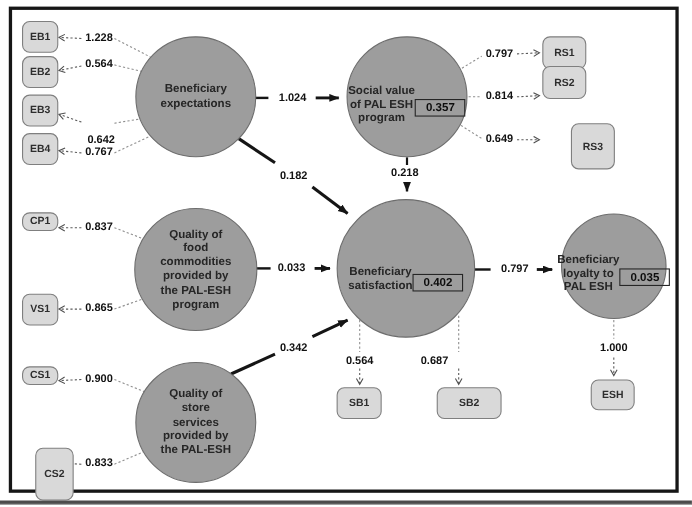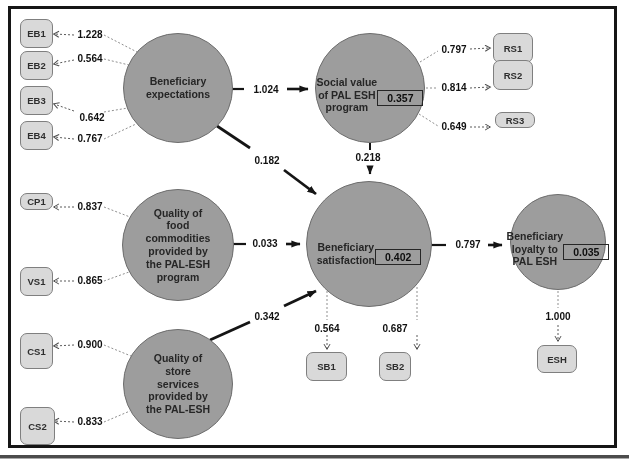--- a/index.html
+++ b/index.html
@@ -120,34 +120,34 @@
 PAL ESH</div>
   <div class="r2box">0.035</div>
 </div>
 
 <div class="ibox" style="left:20px;top:19px;width:33px;height:29px">EB1</div>
 <div class="ibox" style="left:20px;top:51px;width:33px;height:29px">EB2</div>
 <div class="ibox" style="left:20px;top:86px;width:33px;height:29px">EB3</div>
 <div class="ibox" style="left:20px;top:121px;width:33px;height:29px">EB4</div>
 <div class="ibox" style="left:20px;top:193px;width:33px;height:17px">CP1</div>
 <div class="ibox" style="left:20px;top:267px;width:33px;height:29px">VS1</div>
-<div class="ibox" style="left:20px;top:333px;width:33px;height:36px">CS1</div>
-<div class="ibox" style="left:20px;top:407px;width:35px;height:38px">CS2</div>
+<div class="ibox" style="left:20px;top:333px;width:33px;height:17px">CS1</div>
+<div class="ibox" style="left:32px;top:407px;width:35px;height:48px">CS2</div>
 
 <div class="ibox" style="left:493px;top:33px;width:40px;height:30px">RS1</div>
 <div class="ibox" style="left:493px;top:60px;width:40px;height:30px">RS2</div>
-<div class="ibox" style="left:495px;top:112px;width:40px;height:16px">RS3</div>
+<div class="ibox" style="left:519px;top:112px;width:40px;height:42px">RS3</div>
 
 <div class="ibox" style="left:306px;top:352px;width:41px;height:29px">SB1</div>
-<div class="ibox" style="left:379px;top:352px;width:32px;height:29px">SB2</div>
+<div class="ibox" style="left:397px;top:352px;width:59px;height:29px">SB2</div>
 <div class="ibox" style="left:537px;top:345px;width:40px;height:28px">ESH</div>
 
 <div class="num" style="left:74px;top:29px">1.228</div>
 <div class="num" style="left:74px;top:53px">0.564</div>
-<div class="num" style="left:76px;top:112px">0.642</div>
+<div class="num" style="left:76px;top:122px">0.642</div>
 <div class="num" style="left:74px;top:133px">0.767</div>
 <div class="num" style="left:74px;top:201px">0.837</div>
 <div class="num" style="left:74px;top:275px">0.865</div>
 <div class="num" style="left:74px;top:339px">0.900</div>
 <div class="num" style="left:74px;top:416px">0.833</div>
 <div class="num" style="left:438px;top:44px">0.797</div>
 <div class="num" style="left:438px;top:82px">0.814</div>
 <div class="num" style="left:438px;top:121px">0.649</div>
 <div class="num" style="left:311px;top:323px">0.564</div>
 <div class="num" style="left:379px;top:323px">0.687</div>

